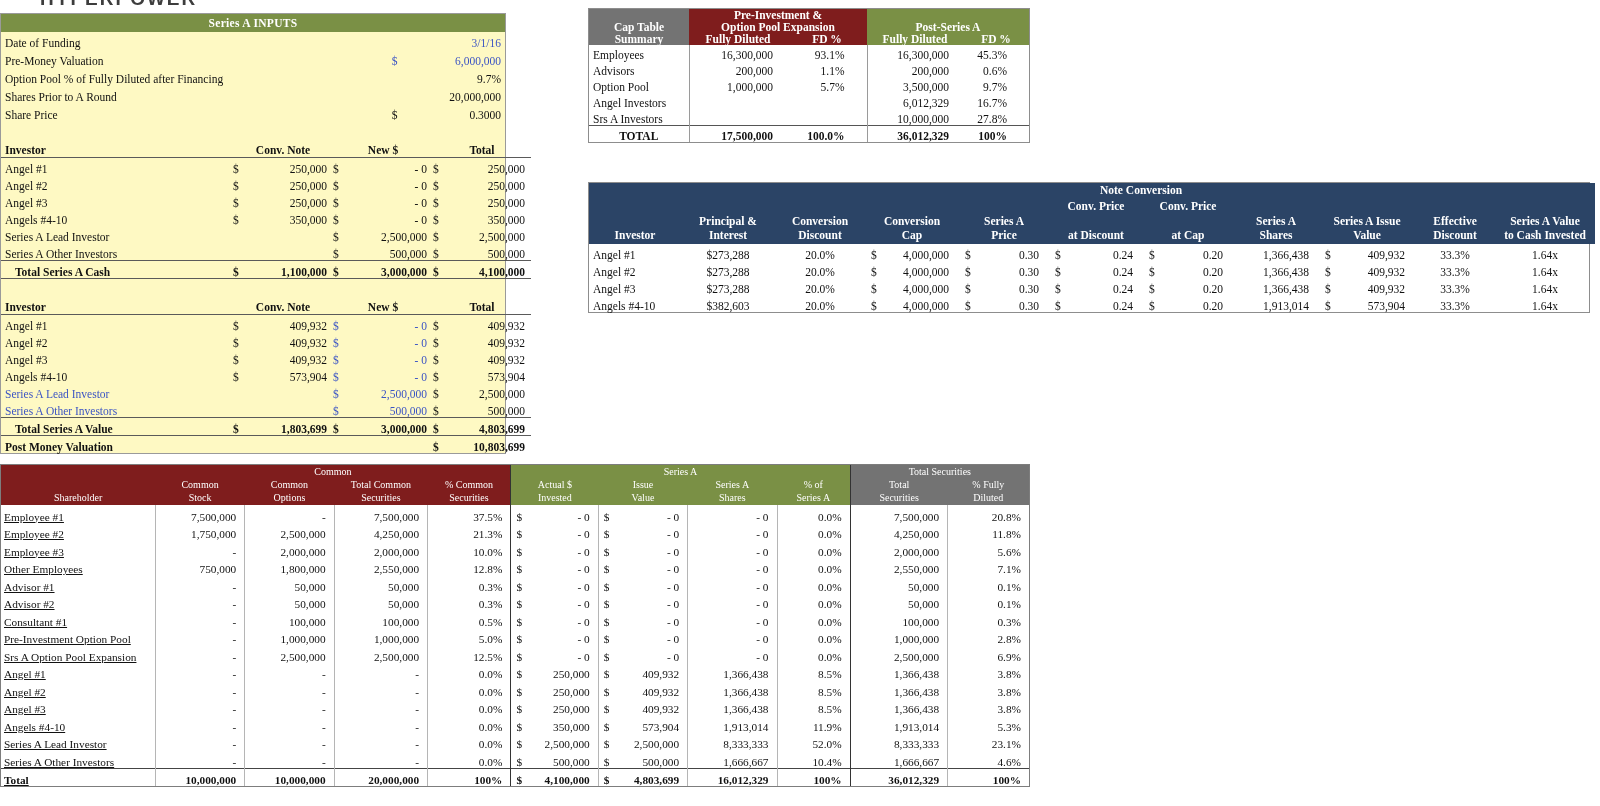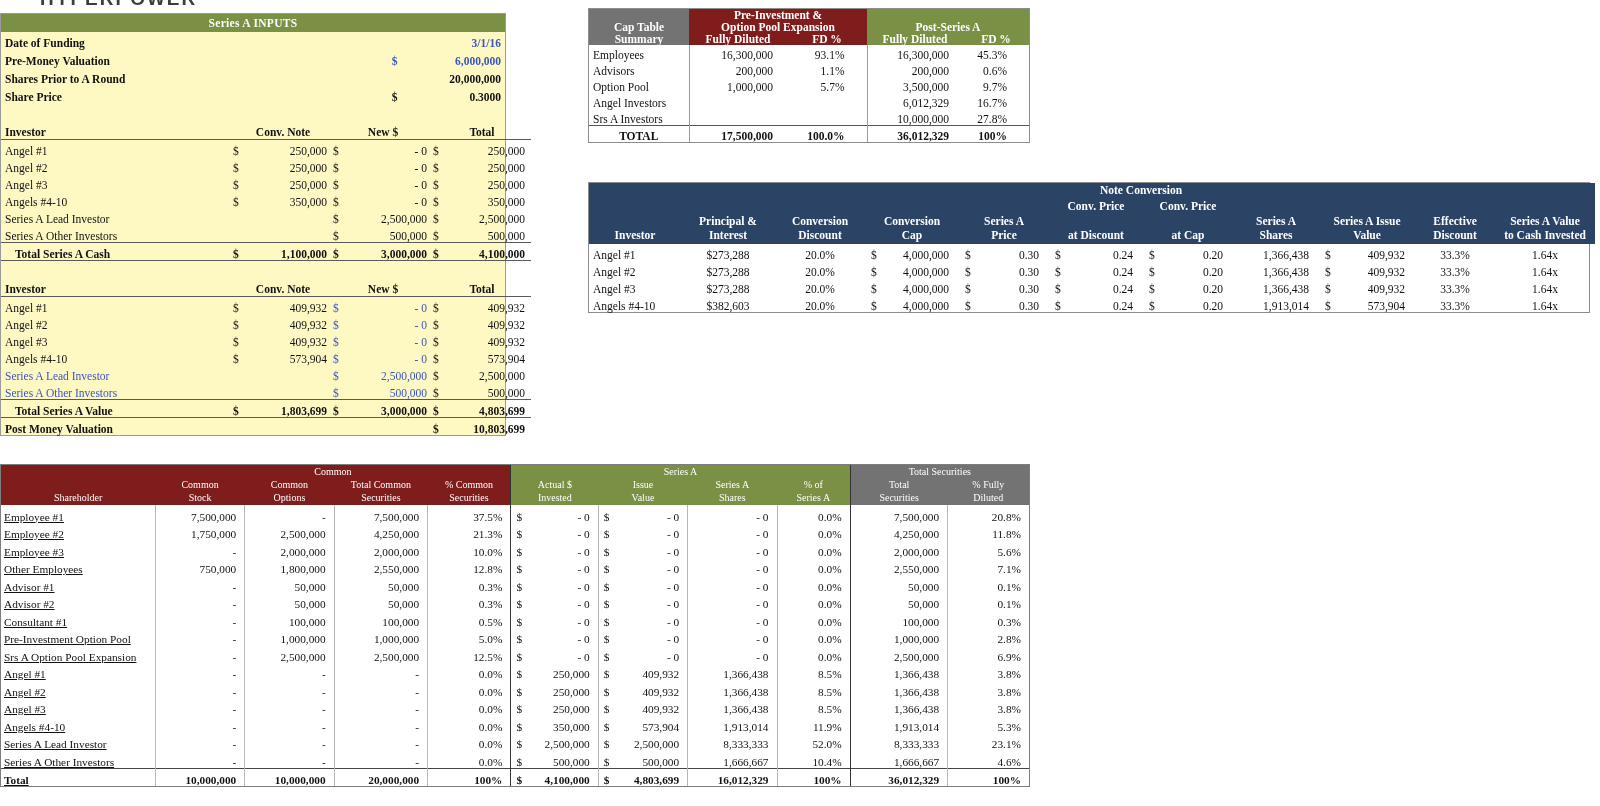--- a/index.html
+++ b/index.html
@@ -27,21 +27,21 @@
     font-weight:bold;font-size:19px;letter-spacing:2px;color:#3d3d3d;
   }
 
   
   #inputs-panel{left:0;top:13px;width:504px;border:1px solid #9a9a9a;background:#fef9c3;}
   #inputs-title{
     background:#7a9045;color:#ffffff;font-weight:bold;font-size:11.5px;
     text-align:center;padding:3px 0 3px 0;letter-spacing:.3px;
   }
   table.inputs{width:100%;font-size:11.5px;}
-  table.inputs td{padding:1px 0 1px 0;height:16px;font-weight:bold;}
+  table.inputs td{padding:1px 0 1px 0;height:16px;}
   .in-label{padding-left:4px !important;text-align:left;}
   .in-cur{width:18px;text-align:left;}
   .in-val{width:92px;text-align:right;padding-right:4px !important;}
   .blue{color:#3b54c4;}
 
   
   table.inv{width:100%;font-size:11.5px;}
   table.inv th{
     font-weight:bold;font-size:11.5px;padding-bottom:1px;height:17px;
     vertical-align:bottom;text-align:center;
@@ -133,20 +133,25 @@
     <tbody id="inputs-body">
         <tr>
           <td class="in-label">Date of Funding</td>
           <td class="in-cur blue"></td>
           <td class="in-val blue">3/1/16</td>
         </tr>
         <tr>
           <td class="in-label">Pre-Money Valuation</td>
           <td class="in-cur blue">$</td>
           <td class="in-val blue">6,000,000</td>
+        </tr>
+        <tr>
+          <td class="in-label">Option Pool % of Fully Diluted after Financing</td>
+          <td class="in-cur"></td>
+          <td class="in-val">9.7%</td>
         </tr>
         <tr>
           <td class="in-label">Shares Prior to A Round</td>
           <td class="in-cur"></td>
           <td class="in-val">20,000,000</td>
         </tr>
         <tr>
           <td class="in-label">Share Price</td>
           <td class="in-cur">$</td>
           <td class="in-val">0.3000</td>

